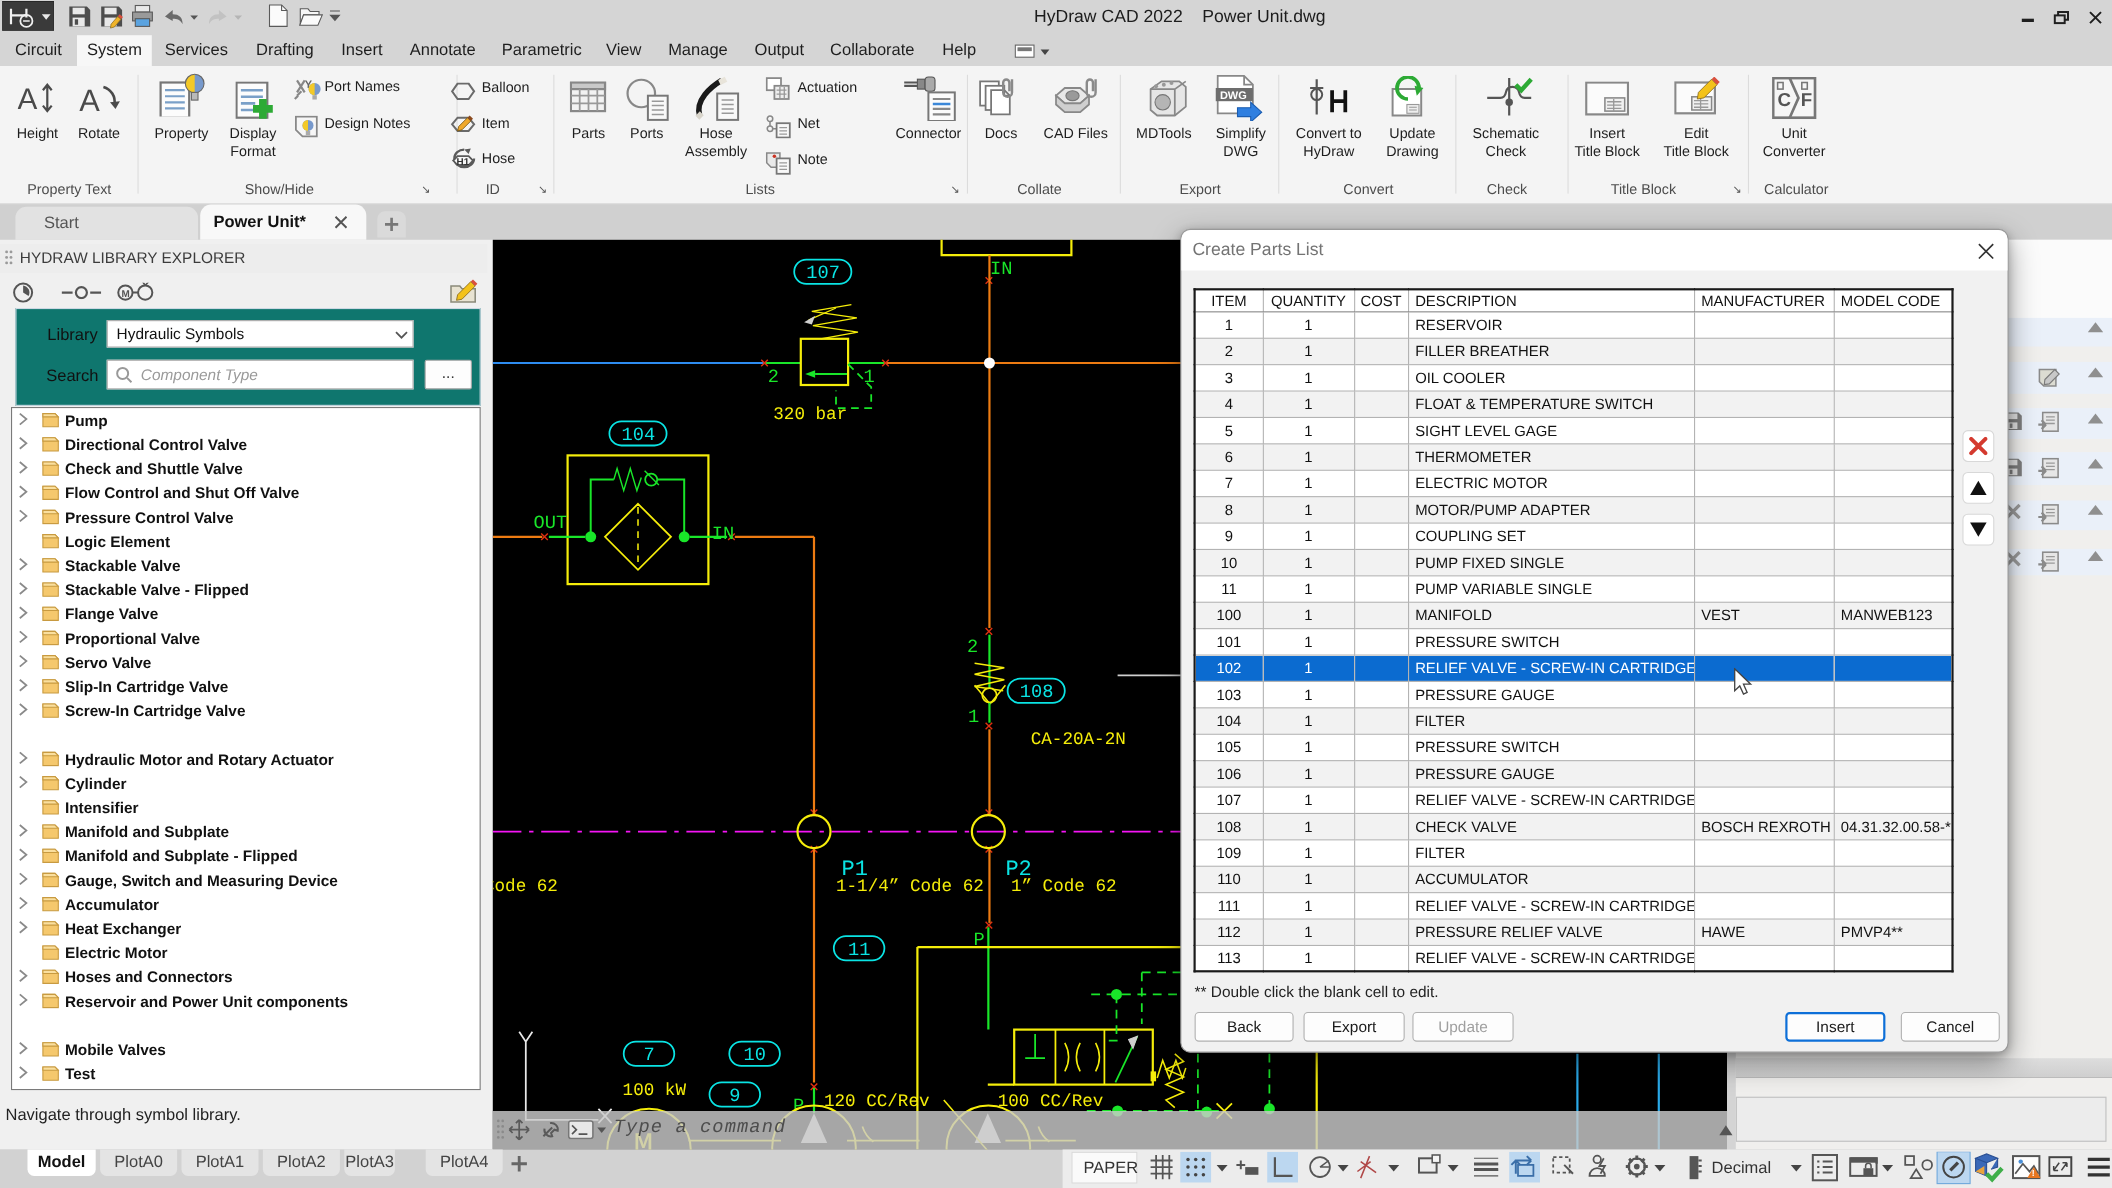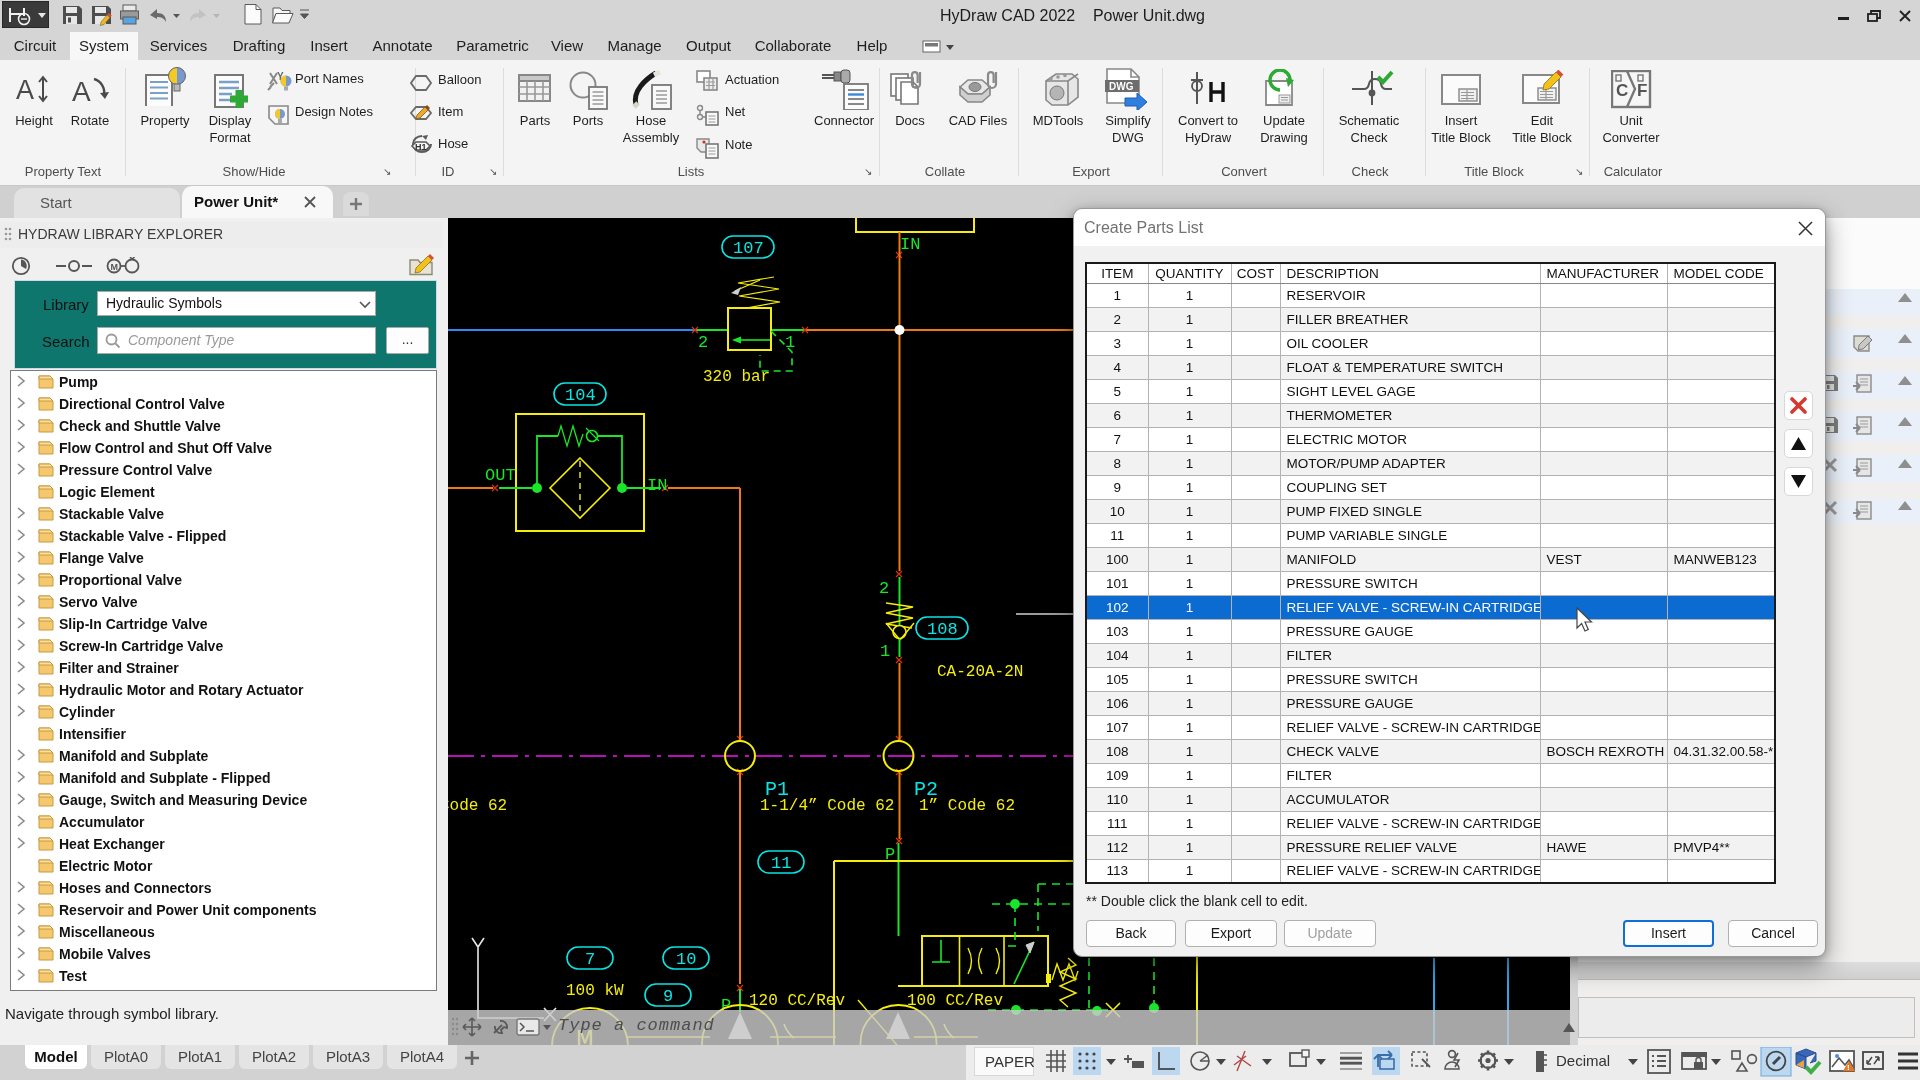--- a/index.html
+++ b/index.html
@@ -562,30 +562,20 @@
       <div class="treerow" style="top:417px">
         <svg class="chev" viewBox="0 0 12 12">
           <path d="M3,1 l6,5 -6,5" stroke="#8a8a8a" stroke-width="1.6" fill="none"></path>
         </svg>
         <svg style="position:absolute;left:27px;top:3px" width="16" height="15">
           <path d="M1,2 h11 l3,3 v9 h-14 z" fill="#f5c86d" stroke="#c89a40" stroke-width="1"></path>
           <path d="M1,2 h11 l3,3 h-14 z" fill="#fadf9e" stroke="#c89a40" stroke-width="1"></path>
         </svg>
         <div class="txt">Screw-In Cartridge Valve</div>
       </div>
-      <div class="treerow" style="top:439px">
-        <svg class="chev" viewBox="0 0 12 12">
-          <path d="M3,1 l6,5 -6,5" stroke="#8a8a8a" stroke-width="1.6" fill="none"></path>
-        </svg>
-        <svg style="position:absolute;left:27px;top:3px" width="16" height="15">
-          <path d="M1,2 h11 l3,3 v9 h-14 z" fill="#f5c86d" stroke="#c89a40" stroke-width="1"></path>
-          <path d="M1,2 h11 l3,3 h-14 z" fill="#fadf9e" stroke="#c89a40" stroke-width="1"></path>
-        </svg>
-        <div class="txt">Filter and Strainer</div>
-      </div>
       <div class="treerow" style="top:461px">
         <svg class="chev" viewBox="0 0 12 12">
           <path d="M3,1 l6,5 -6,5" stroke="#8a8a8a" stroke-width="1.6" fill="none"></path>
         </svg>
         <svg style="position:absolute;left:27px;top:3px" width="16" height="15">
           <path d="M1,2 h11 l3,3 v9 h-14 z" fill="#f5c86d" stroke="#c89a40" stroke-width="1"></path>
           <path d="M1,2 h11 l3,3 h-14 z" fill="#fadf9e" stroke="#c89a40" stroke-width="1"></path>
         </svg>
         <div class="txt">Hydraulic Motor and Rotary Actuator</div>
       </div>
@@ -675,30 +665,20 @@
       </div>
       <div class="treerow" style="top:681px">
         <svg class="chev" viewBox="0 0 12 12">
           <path d="M3,1 l6,5 -6,5" stroke="#8a8a8a" stroke-width="1.6" fill="none"></path>
         </svg>
         <svg style="position:absolute;left:27px;top:3px" width="16" height="15">
           <path d="M1,2 h11 l3,3 v9 h-14 z" fill="#f5c86d" stroke="#c89a40" stroke-width="1"></path>
           <path d="M1,2 h11 l3,3 h-14 z" fill="#fadf9e" stroke="#c89a40" stroke-width="1"></path>
         </svg>
         <div class="txt">Reservoir and Power Unit components</div>
-      </div>
-      <div class="treerow" style="top:703px">
-        <svg class="chev" viewBox="0 0 12 12">
-          <path d="M3,1 l6,5 -6,5" stroke="#8a8a8a" stroke-width="1.6" fill="none"></path>
-        </svg>
-        <svg style="position:absolute;left:27px;top:3px" width="16" height="15">
-          <path d="M1,2 h11 l3,3 v9 h-14 z" fill="#f5c86d" stroke="#c89a40" stroke-width="1"></path>
-          <path d="M1,2 h11 l3,3 h-14 z" fill="#fadf9e" stroke="#c89a40" stroke-width="1"></path>
-        </svg>
-        <div class="txt">Miscellaneous</div>
       </div>
       <div class="treerow" style="top:725px">
         <svg class="chev" viewBox="0 0 12 12">
           <path d="M3,1 l6,5 -6,5" stroke="#8a8a8a" stroke-width="1.6" fill="none"></path>
         </svg>
         <svg style="position:absolute;left:27px;top:3px" width="16" height="15">
           <path d="M1,2 h11 l3,3 v9 h-14 z" fill="#f5c86d" stroke="#c89a40" stroke-width="1"></path>
           <path d="M1,2 h11 l3,3 h-14 z" fill="#fadf9e" stroke="#c89a40" stroke-width="1"></path>
         </svg>
         <div class="txt">Mobile Valves</div>
@@ -954,21 +934,21 @@
     <div class="abs" style="left:0;top:779px;width:337px;height:41px;background:#ececec;border:1px solid #c0c0c0;"></div>
     <svg class="abs" style="left:-16px;top:803px" width="14" height="12">
         <path d="M1,11 l6,-9 6,9 z" fill="#555"></path>
       </svg>
   </div>
   <div id="bottombar" class="abs">
     <div class="ltab" style="left:25px;width:62px;background:#fff;color:#111;font-weight:bold;border-radius:0 0 6px 6px;">Model</div>
     <div class="ltab" style="left:91px;width:70px;border-radius:0 0 6px 6px;">PlotA0</div>
     <div class="ltab" style="left:165px;width:70px;border-radius:0 0 6px 6px;">PlotA1</div>
     <div class="ltab" style="left:239px;width:70px;border-radius:0 0 6px 6px;">PlotA2</div>
-    <div class="ltab" style="left:313px;width:70px;border-radius:0 0 6px 6px;">PlotA3</div>
+    <div class="ltab" style="left:313px;width:46px;border-radius:0 0 6px 6px;">PlotA3</div>
     <div class="ltab" style="left:387px;width:70px;border-radius:0 0 6px 6px;">PlotA4</div>
     <svg class="abs" style="left:463px;top:4px" width="18" height="18">
         <path d="M9,2 v14 M2,9 h14" stroke="#666" stroke-width="2.6"></path>
       </svg>
     <div class="abs" style="left:966px;top:0;width:954px;height:35px;background:#ececec;"></div>
       <div class="abs" style="left:974px;top:2px;width:60px;height:29px;background:#fafafa;border:1px solid #d8d8d8;"></div>
       <div class="abs" style="left:985px;top:8px;font-size:15px;color:#333;">PAPER</div>
     <svg class="abs" style="left:1040px;top:2px" width="880" height="31">
 
       <path d="M6,8 h20 M6,14 h20 M6,20 h20 M11,3 v22 M17,3 v22 M23,3 v22" stroke="#555" stroke-width="1.6"></path>

